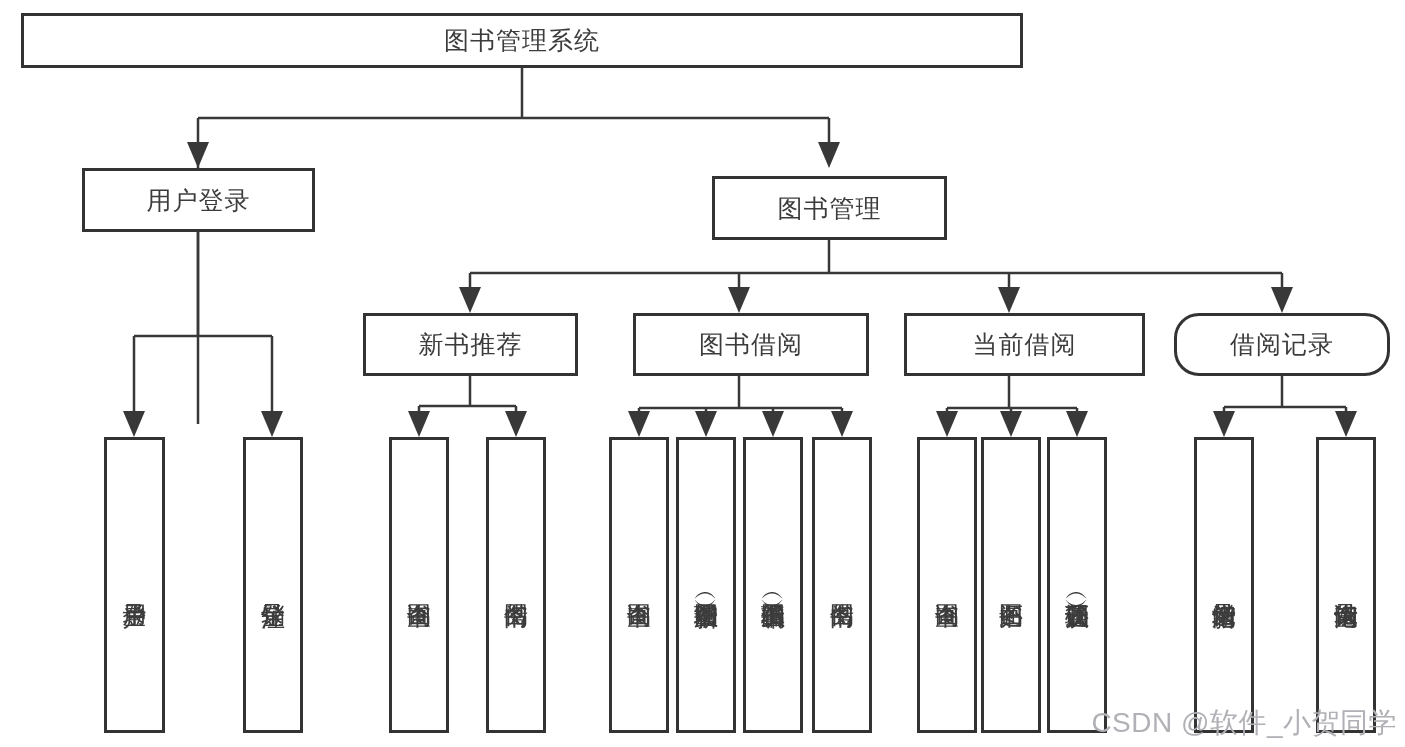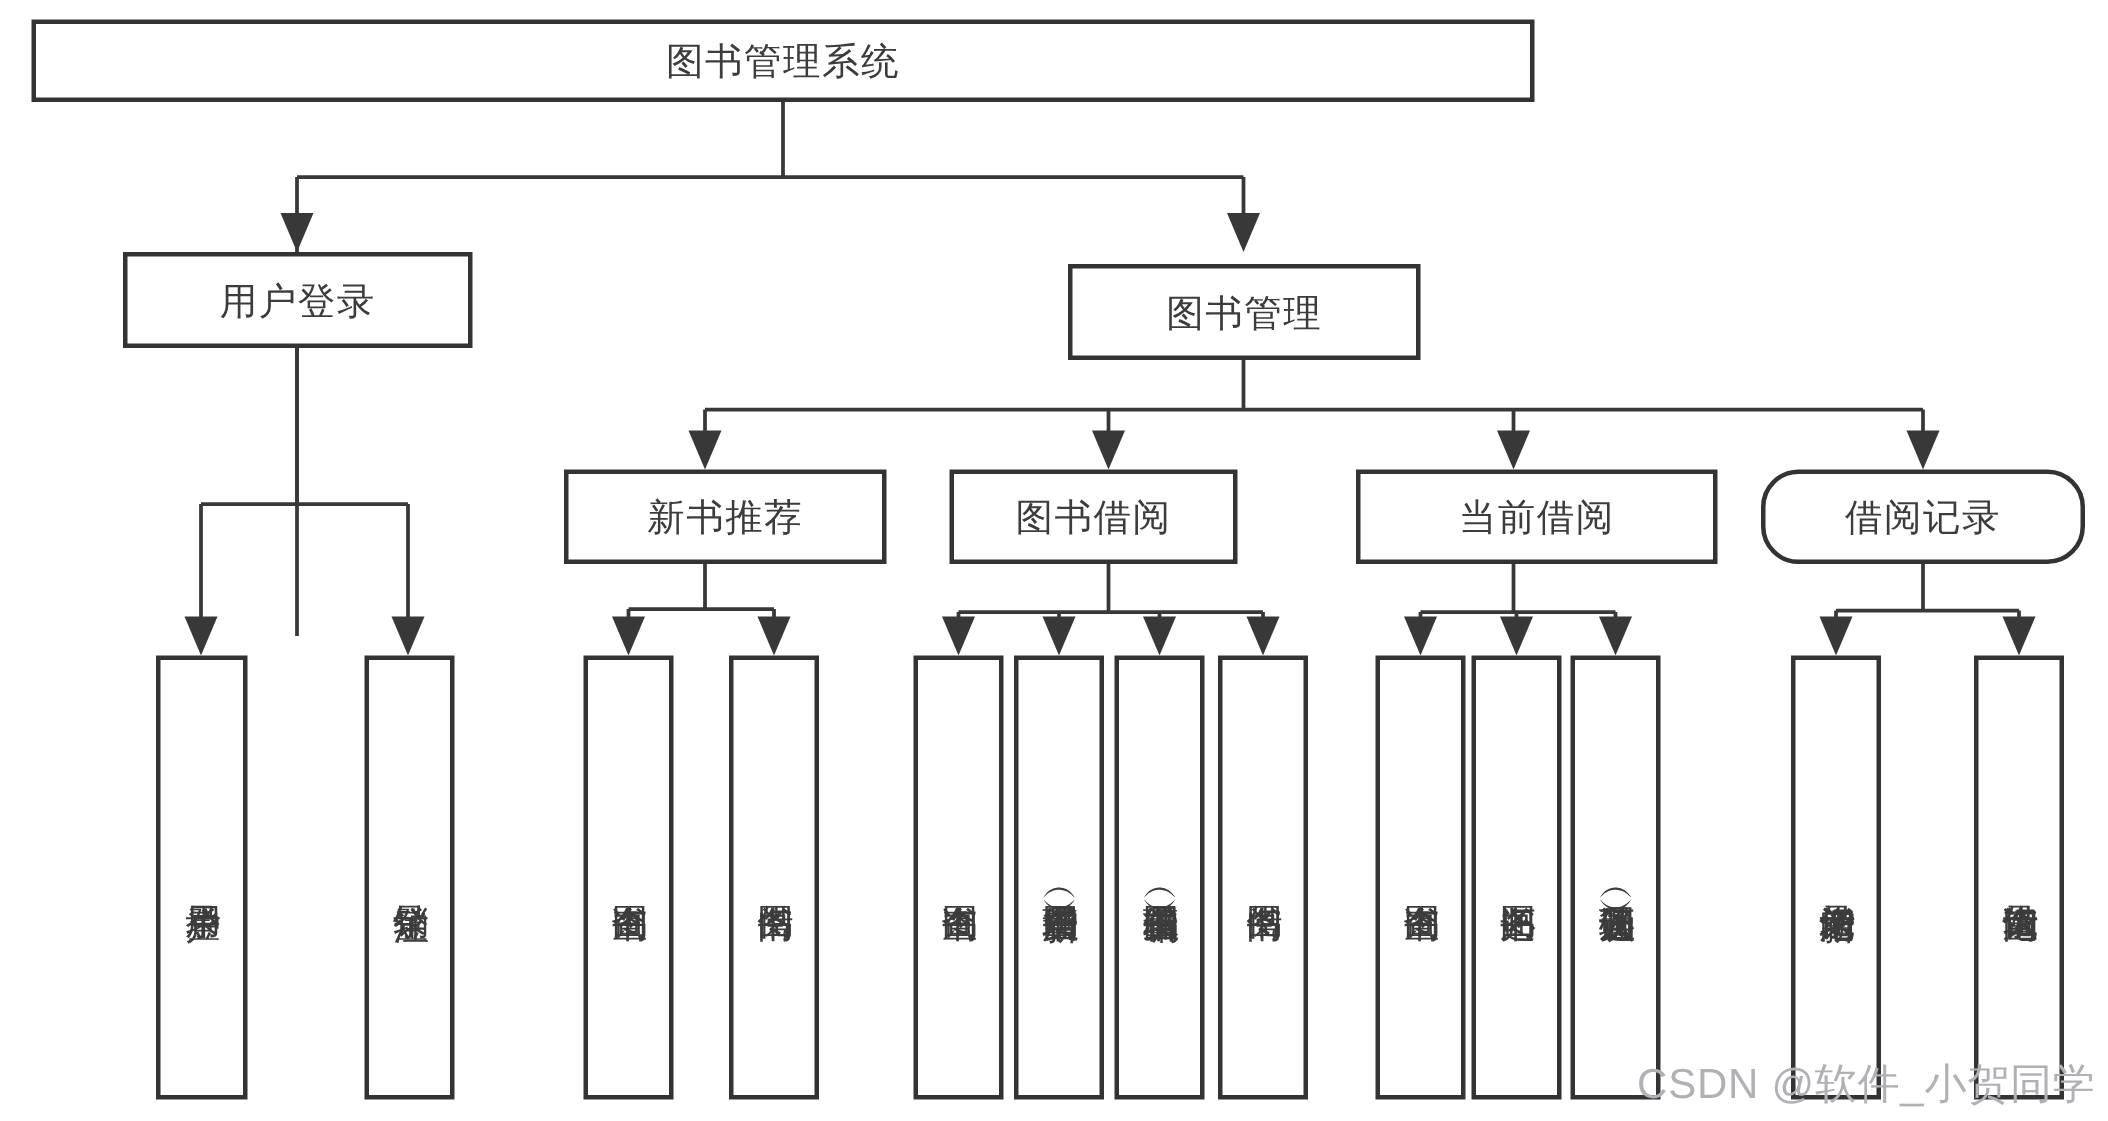--- a/index.html
+++ b/index.html
@@ -92,22 +92,22 @@
       <polygon points="1213,411 1235,411 1224,437" stroke="none"></polygon>
       <polygon points="1335,411 1357,411 1346,437" stroke="none"></polygon>
     </g>
   </svg>
 
   <div class="node h root" style="left:21px;top:13px;width:1002px;height:55px;">图书管理系统</div>
 
   <div class="node h" style="left:82px;top:168px;width:233px;height:64px;">用户登录</div>
   <div class="node h" style="left:712px;top:176px;width:235px;height:64px;">图书管理</div>
 
-  <div class="node h" style="left:363px;top:313px;width:215px;height:63px;margin-left:13px;">新书推荐</div>
-  <div class="node h" style="left:633px;top:313px;width:192px;height:63px;">图书借阅</div>
+  <div class="node h" style="left:363px;top:313px;width:215px;height:63px;">新书推荐</div>
+  <div class="node h" style="left:633px;top:313px;width:236px;height:63px;">图书借阅</div>
   <div class="node h" style="left:904px;top:313px;width:241px;height:63px;">当前借阅</div>
   <div class="node h" style="left:1174px;top:313px;width:216px;height:63px;border-radius:25px;">借阅记录</div>
 
   <div class="node v" style="left:104px;top:437px;width:61px;height:296px;">用户登录</div>
   <div class="node v" style="left:243px;top:437px;width:60px;height:296px;">注销登录</div>
 
   <div class="node v" style="left:389px;top:437px;width:60px;height:296px;">查询图书</div>
   <div class="node v" style="left:486px;top:437px;width:60px;height:296px;">借阅图书</div>
 
   <div class="node v" style="left:609px;top:437px;width:60px;height:296px;">查询图书</div>

